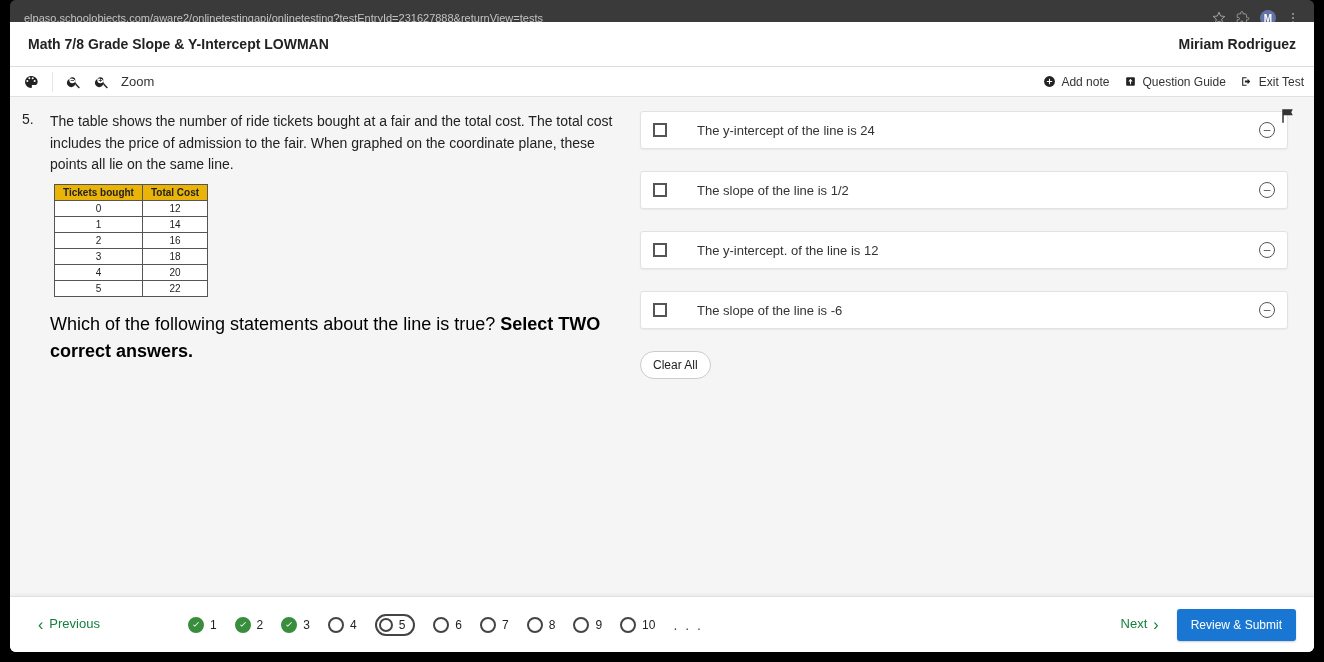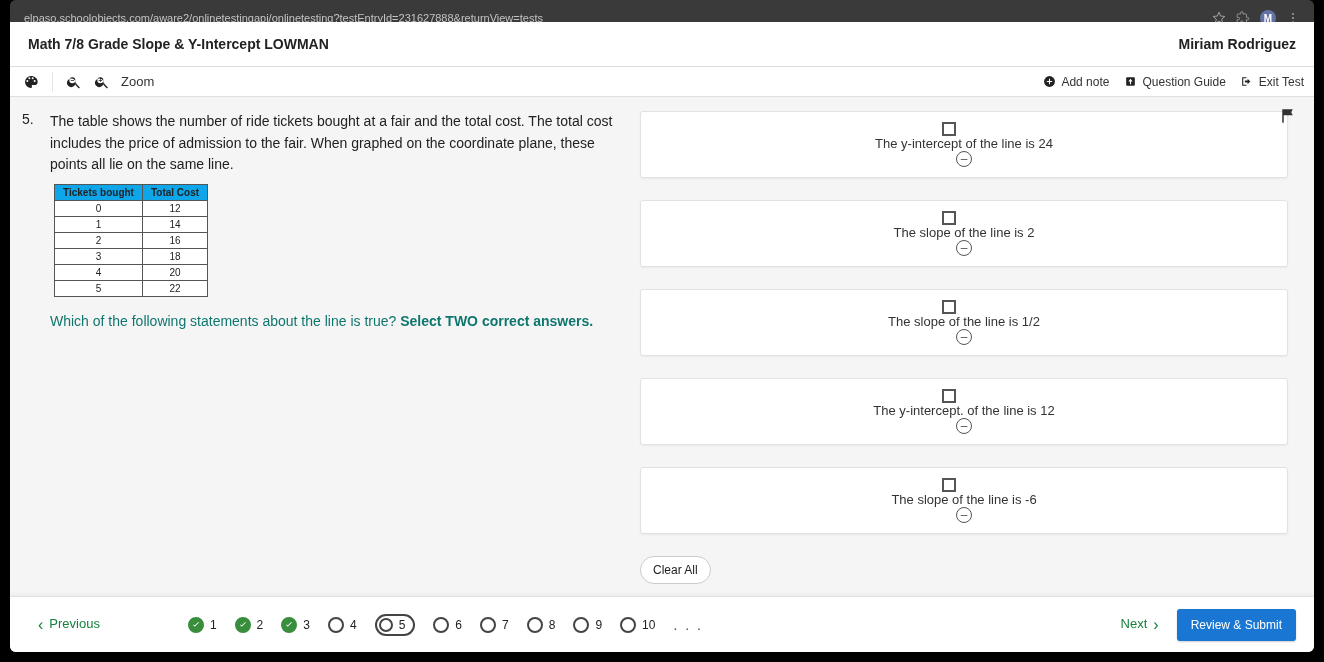--- a/index.html
+++ b/index.html
@@ -33,25 +33,25 @@
 .flag-corner svg { width:18px; height:18px; fill:#333;}
 
 .content { display:flex; height:100%; padding: 14px 16px 0 40px; gap:10px;}
 .qcol { flex: 0 0 580px; }
 .acol { flex:1; padding-right:10px;}
 
 .qnum { float:left; margin-left:-28px; font-size:14px; color:#222;}
 .qtext { font-size:14px; color:#222; line-height:1.55; margin-bottom:8px;}
 .datatable { border-collapse:collapse; margin:6px 0 14px 4px; font-size:10px; color:#222;}
 .datatable th, .datatable td { border:1px solid #555; padding:2px 8px; text-align:center; background:#fff;}
-.datatable th { font-weight:bold; background:#0ea5e9; line-height:1.1;}
-.qfollow { font-size:14px; color:#0f766e; line-height:1.5;}
+.datatable th { font-weight:bold; background:#eab308; line-height:1.1;}
+.qfollow { font-size:18px; color:#000000; line-height:1.5;}
 .qfollow b { font-weight:bold;}
 
-.answer { background:#fff; border:1px solid #e2e2e2; border-radius:3px; display:flex; align-items:center; padding:10px 12px; margin-bottom:22px; font-size:13px; color:#333; box-shadow:0 1px 2px rgba(0,0,0,.05);flex-direction:column;}
+.answer { background:#fff; border:1px solid #e2e2e2; border-radius:3px; display:flex; align-items:center; padding:10px 12px; margin-bottom:22px; font-size:13px; color:#333; box-shadow:0 1px 2px rgba(0,0,0,.05);}
 .answer .cb { width:14px; height:14px; border:2px solid #555; margin-right:30px; flex:0 0 auto; background:#fff;}
 .answer .label { flex:1; }
 .answer .minus { width:16px; height:16px; border:1.5px solid #555; border-radius:50%; display:flex; align-items:center; justify-content:center; font-size:12px; line-height:1; color:#555;}
 .answer .minus::before{content:"–";}
 
 .clearall { display:inline-block; background:#fff; border:1px solid #ccc; padding:6px 12px; font-size:12px; color:#222; border-radius:14px; cursor:pointer;}
 
 .bottombar { height:56px; background:#fff; border-top:1px solid #e0e0e0; display:flex; align-items:center; padding:0 18px; gap:8px; box-shadow:0 -1px 4px rgba(0,0,0,.06);}
 .nav-btn { font-size:13px; color:#15803d; display:flex; align-items:flex-start; gap:6px; padding:6px 10px; cursor:pointer;}
 .nav-btn.prev::before{content:"‹"; font-size:16px;}
@@ -200,25 +200,20 @@
         </div>
 
         <div class="acol">
           <div class="answer">
             <span class="cb"></span>
             <span class="label">The y-intercept of the line is 24</span>
             <span class="minus"></span>
           </div>
           <div class="answer">
             <span class="cb"></span>
-            <span class="label">The slope of the line is 2</span>
-            <span class="minus"></span>
-          </div>
-          <div class="answer">
-            <span class="cb"></span>
             <span class="label">The slope of the line is 1/2</span>
             <span class="minus"></span>
           </div>
           <div class="answer">
             <span class="cb"></span>
             <span class="label">The y-intercept. of the line is 12</span>
             <span class="minus"></span>
           </div>
           <div class="answer">
             <span class="cb"></span>

